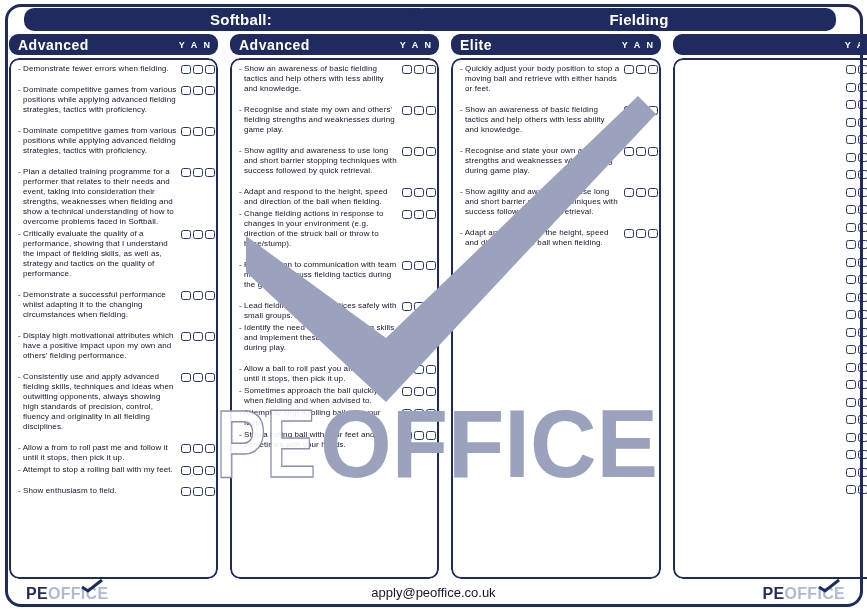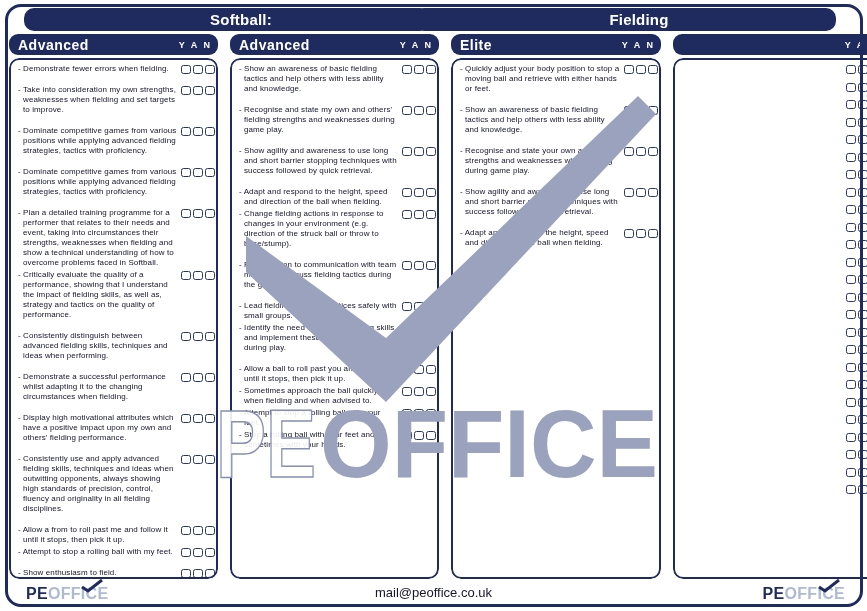--- a/index.html
+++ b/index.html
@@ -92,69 +92,49 @@
               <div class="txt">- Demonstrate fewer errors when fielding.</div>
               <div class="boxes">
                 <span class="box"></span>
                 <span class="box"></span>
                 <span class="box"></span>
               </div>
             </div>
           </div>
           <div class="block">
             <div class="item">
-              <div class="txt">- Take into consideration my own strengths, weaknesses when fielding and set targets to improve.</div>
-              <div class="boxes">
-                <span class="box"></span>
-                <span class="box"></span>
-                <span class="box"></span>
-              </div>
-            </div>
-          </div>
-          <div class="block">
-            <div class="item">
               <div class="txt">- Dominate competitive games from various positions while applying advanced fielding strategies, tactics with proficiency.</div>
               <div class="boxes">
                 <span class="box"></span>
                 <span class="box"></span>
                 <span class="box"></span>
               </div>
             </div>
           </div>
           <div class="block">
             <div class="item">
               <div class="txt">- Dominate competitive games from various positions while applying advanced fielding strategies, tactics with proficiency.</div>
               <div class="boxes">
                 <span class="box"></span>
                 <span class="box"></span>
                 <span class="box"></span>
               </div>
             </div>
           </div>
           <div class="block">
             <div class="item">
-              <div class="txt">- Plan a detailed training programme for a performer that relates to their needs and event, taking into circumstances their strengths, weaknesses when fielding and show a technical understanding of how to overcome problems faced in Softball.</div>
+              <div class="txt">- Plan a detailed training programme for a performer that relates to their needs and event, taking into consideration their strengths, weaknesses when fielding and show a technical understanding of how to overcome problems faced in Softball.</div>
               <div class="boxes">
                 <span class="box"></span>
                 <span class="box"></span>
                 <span class="box"></span>
               </div>
             </div>
             <div class="item">
               <div class="txt">- Critically evaluate the quality of a performance, showing that I understand the impact of fielding skills, as well as, strategy and tactics on the quality of performance.</div>
-              <div class="boxes">
-                <span class="box"></span>
-                <span class="box"></span>
-                <span class="box"></span>
-              </div>
-            </div>
-          </div>
-          <div class="block">
-            <div class="item">
-              <div class="txt">- Consistently distinguish between advanced fielding skills, techniques and ideas when performing.</div>
               <div class="boxes">
                 <span class="box"></span>
                 <span class="box"></span>
                 <span class="box"></span>
               </div>
             </div>
           </div>
           <div class="block">
             <div class="item">
               <div class="txt">- Demonstrate a successful performance whilst adapting it to the changing circumstances when fielding.</div>
@@ -575,21 +555,21 @@
         </div>
       </div>
     </div>
 
   <svg id="watermark" width="867" height="611" viewBox="0 0 867 611">
     <polygon points="246,236 386,338 638,96 656,114 386,402 246,272" fill="#9aa2bd"></polygon>
     <text x="216" y="477" font-family="Liberation Sans, sans-serif" font-weight="bold" font-size="97" fill="#ffffff" fill-opacity="0.9" stroke="#8790b0" stroke-width="1.6" textLength="100" lengthAdjust="spacingAndGlyphs">PE</text>
     <text x="320" y="477" font-family="Liberation Sans, sans-serif" font-weight="bold" font-size="97" fill="#9aa2bd" textLength="338" lengthAdjust="spacingAndGlyphs">OFFICE</text>
   </svg>
 
-  <div id="footer-email">mail@peoffice.co.uk</div>
+  <div id="footer-email">apply@peoffice.co.uk</div>
 
   <div class="logo" id="logo-left">
     <span class="pe">PE</span><span class="office">OFFICE</span>
     <svg class="check" width="24" height="15" viewBox="0 0 24 15">
       <polyline points="2,9 8,13 22,2" fill="none" stroke="#1f2b5e" stroke-width="3"></polyline>
     </svg>
   </div>
 
   <div class="logo" id="logo-right">
     <span class="pe">PE</span><span class="office">OFFICE</span>

